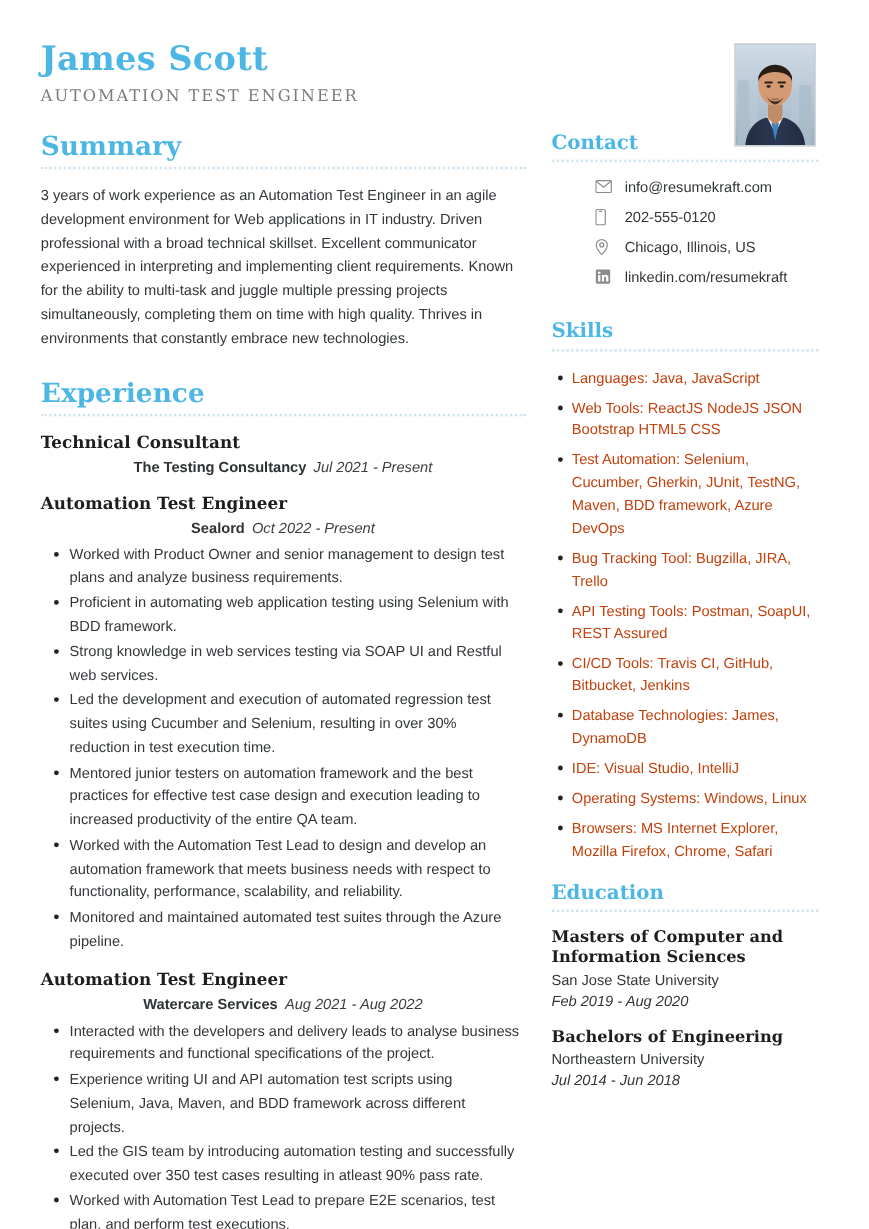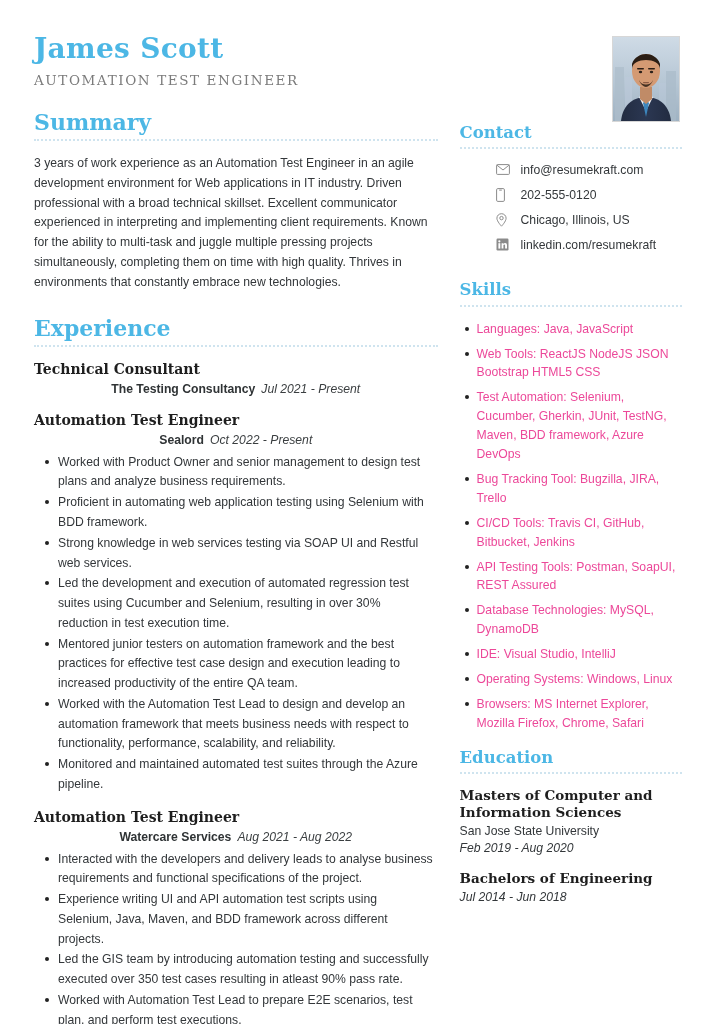--- a/index.html
+++ b/index.html
@@ -68,21 +68,20 @@
   }
   .col-left {
     width: 432px;
     padding-right: 22px;
     box-sizing: border-box;
   }
   .col-right {
     width: 226px;
     box-sizing: border-box;
     padding-top: 0;
-    margin-top: 14px;
   }
 
   
   .section { margin-bottom: 4px; }
   .section-title {
     font-family: "DejaVu Serif", "Liberation Serif", serif;
     font-weight: bold;
     font-size: 22px;
     color: #4cb7e5;
     margin: 0 0 5px 0;
@@ -179,21 +178,21 @@
   ul.skill-list {
     list-style: none;
     margin: 0;
     padding: 0;
   }
   ul.skill-list li {
     position: relative;
     padding-left: 17px;
     font-size: 12.2px;
     line-height: 1.55;
-    color: #ec4899;
+    color: #c2410c;
     margin-bottom: 6px;
   }
   ul.skill-list li::before {
     content: "";
     position: absolute;
     left: 5px;
     top: 7px;
     width: 4px;
     height: 4px;
     background: #222;
@@ -392,42 +391,43 @@
       <div class="spacer-md"></div>
 
       <div class="section">
         <div class="section-title">Skills</div>
         <div class="dotline"></div>
         <ul class="skill-list">
           <li>Languages: Java, JavaScript</li>
           <li>Web Tools: ReactJS NodeJS JSON Bootstrap HTML5 CSS</li>
           <li>Test Automation: Selenium, Cucumber, Gherkin, JUnit, TestNG, Maven, BDD framework, Azure DevOps</li>
           <li>Bug Tracking Tool: Bugzilla, JIRA, Trello</li>
+          <li>API Testing Tools: Postman, SoapUI, REST Assured</li>
           <li>CI/CD Tools: Travis CI, GitHub, Bitbucket, Jenkins</li>
-          <li>API Testing Tools: Postman, SoapUI, REST Assured</li>
-          <li>Database Technologies: MySQL, DynamoDB</li>
+          <li>Database Technologies: James, DynamoDB</li>
           <li>IDE: Visual Studio, IntelliJ</li>
           <li>Operating Systems: Windows, Linux</li>
           <li>Browsers: MS Internet Explorer, Mozilla Firefox, Chrome, Safari</li>
         </ul>
       </div>
 
       <div class="spacer-sm"></div>
 
       <div class="section">
         <div class="section-title">Education</div>
         <div class="dotline"></div>
 
         <div class="edu-block">
           <div class="edu-degree">Masters of Computer and Information Sciences</div>
           <div class="edu-school">San Jose State University</div>
           <div class="edu-dates">Feb 2019 - Aug 2020</div>
         </div>
 
         <div class="edu-block">
           <div class="edu-degree">Bachelors of Engineering</div>
+          <div class="edu-school">Northeastern University</div>
           <div class="edu-dates">Jul 2014 - Jun 2018</div>
         </div>
       </div>
 
     </div>
   </div>
 </div>
 
 </body></html>

